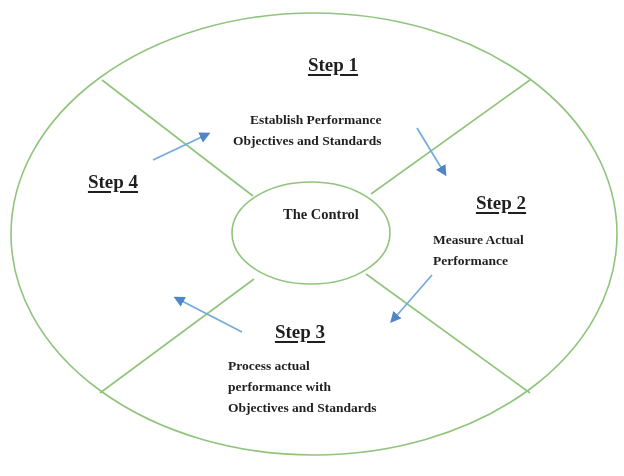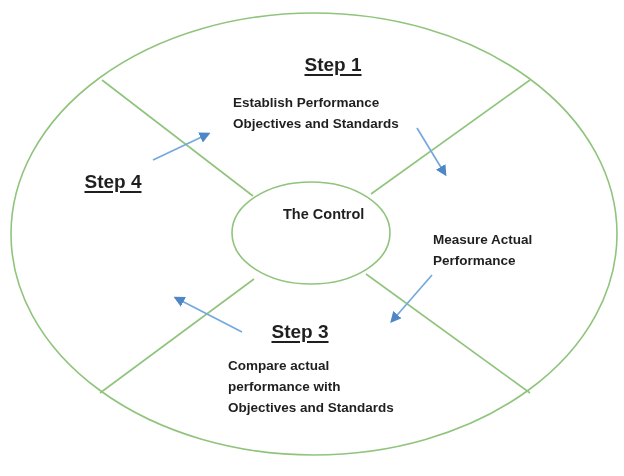--- a/index.html
+++ b/index.html
@@ -5,21 +5,21 @@
   html, body {
     margin: 0;
     padding: 0;
     background: #ffffff;
   }
   .stage {
     position: relative;
     width: 624px;
     height: 476px;
     background: #ffffff;
-    font-family: Liberation Sans, sans-serif;
+    font-family: Liberation Serif, serif;
     color: #1f1f1f;
     overflow: hidden;
   }
   .stage svg {
     position: absolute;
     left: 0;
     top: 0;
   }
   .shape-line {
     stroke: #90c47c;
@@ -55,21 +55,21 @@
     top: 204px;
     font-size: 14.5px;
     font-weight: bold;
     line-height: 21.5px;
     white-space: nowrap;
     margin-left: 23px;
   }
   .center-label span { display: block; }
 
   .t1 { left: 272px; top: 54px;  width: 122px; }
-  .d1 { left: 233px; top: 92px; }
+  .d1 { left: 233px; top: 109px; text-align: right; }
   .t2 { left: 441px; top: 192px; width: 120px; }
   .d2 { left: 433px; top: 229px; }
   .t3 { left: 240px; top: 321px; width: 120px; }
   .d3 { left: 228px; top: 355px; }
   .t4 { left: 53px;  top: 171px; width: 120px; text-align: center; }
   .d4 { left: 59px;  top: 206px; }
 </style>
 </head>
 <body>
 
@@ -96,28 +96,29 @@
     <line class="arrow-line" x1="432" y1="275" x2="392" y2="321" marker-end="url(#arrowhead)"></line>
     <line class="arrow-line" x1="242" y1="332" x2="176" y2="298" marker-end="url(#arrowhead)"></line>
   </svg>
 
   <div class="step-title t1">Step 1</div>
   <div class="step-desc d1">
     <span>Establish Performance</span>
     <span>Objectives and Standards</span>
   </div>
 
+  <div class="step-title t2">Step 2</div>
   <div class="step-desc d2">
     <span>Measure Actual</span>
     <span>Performance</span>
   </div>
 
   <div class="step-title t3">Step 3</div>
   <div class="step-desc d3">
-    <span>Compare actual</span>
+    <span>Process actual</span>
     <span>performance with</span>
     <span>Objectives and Standards</span>
   </div>
 
   <div class="step-title t4">Step 4</div>
   <div class="step-desc d4">
   </div>
 
   <div class="center-label">
     <span>The Control</span>

